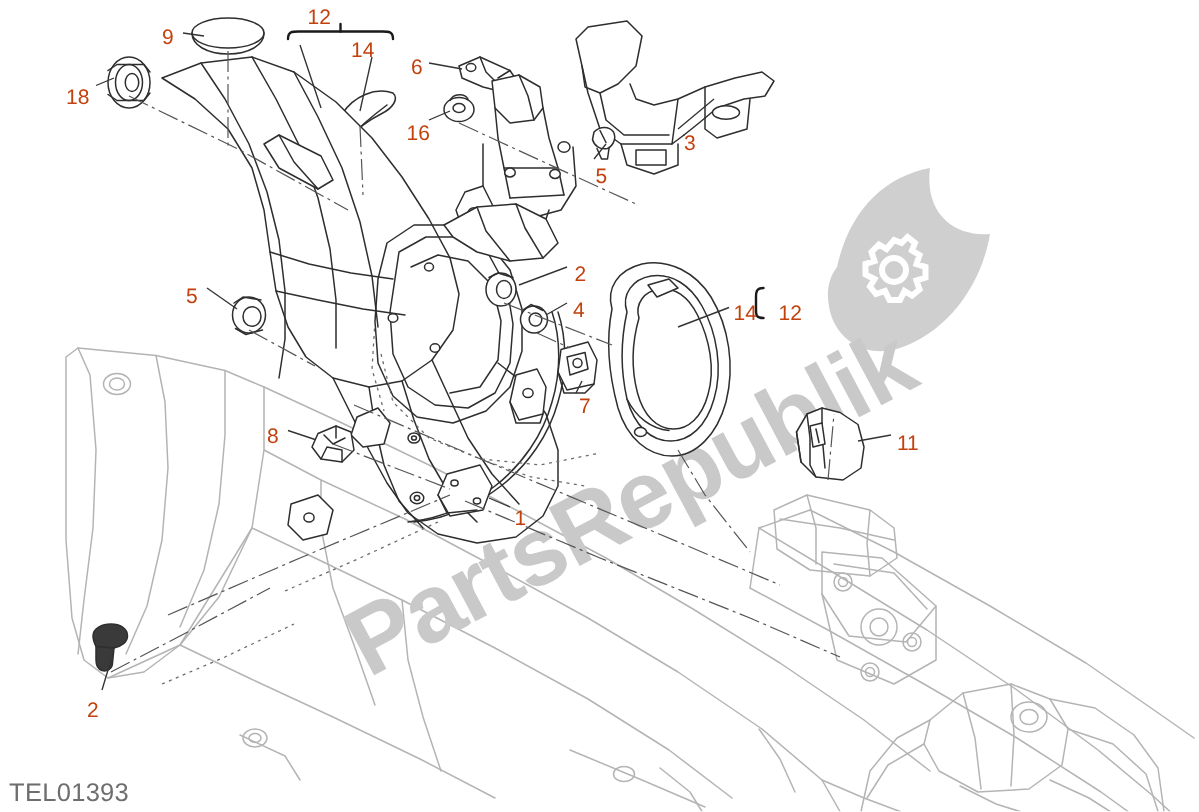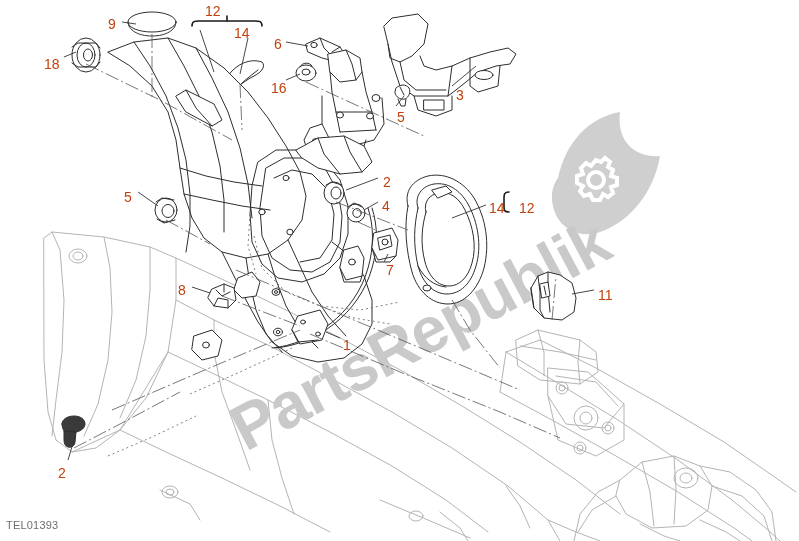--- a/index.html
+++ b/index.html
@@ -30,21 +30,21 @@
     font-size: 14px;
     color: #c2410c;
     white-space: nowrap;
     line-height: 1;
   }
   #code-label {
     position: absolute;
     left: 6px;
     top: 519px;
     font-family: "Liberation Sans", sans-serif;
-    font-size: 11px;
+    font-size: 17px;
     color: #6e6e6e;
     letter-spacing: 0.2px;
   }
   .wm-text {
     position: absolute;
     font-family: "Liberation Sans", sans-serif;
     font-weight: bold;
     font-size: 64px;
     color: #c9c9c9;
     white-space: nowrap;

